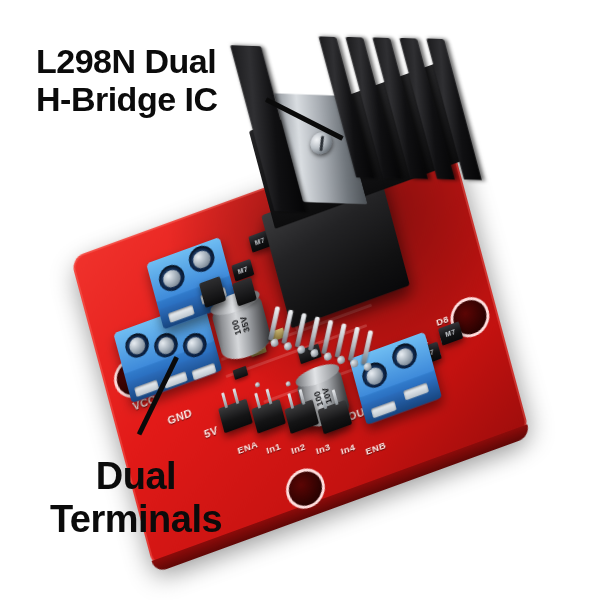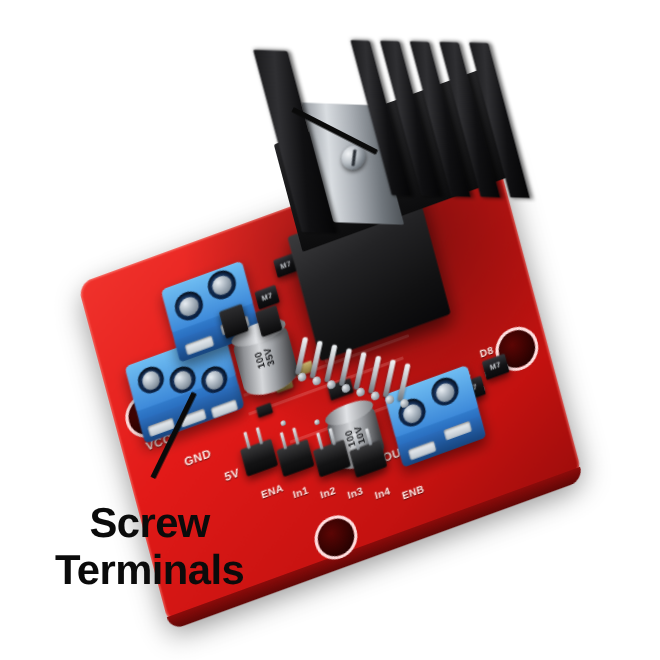--- a/index.html
+++ b/index.html
@@ -349,21 +349,23 @@
         <div class="fin" style="left:124px;top:6px;width:17px;height:150px;transform:skewY(22deg);"></div>
         <div class="fin" style="left:150px;top:16px;width:17px;height:150px;transform:skewY(22deg);"></div>
         <div class="fin" style="left:176px;top:26px;width:17px;height:150px;transform:skewY(22deg);"></div>
         <div class="fin" style="left:202px;top:36px;width:17px;height:150px;transform:skewY(22deg);"></div>
         <div class="fin" style="left:10px;top:-24px;width:30px;height:176px;transform:skewY(22deg);"></div>
       </div>
 
     </div>
   </div>
 
+  <div class="anno" id="anno-top"><span>L298N Dual</span>
+<span>H-Bridge IC</span></div>
 
   <div class="leader" id="leader-top" style="left:266px;top:97px;width:86px;height:5px;transform:rotate(27deg);"></div>
 
-  <div class="anno" id="anno-bottom"><span>Screw</span>
+  <div class="anno" id="anno-bottom"><span>Dual</span>
 <span>Terminals</span></div>
 
   <div class="leader" id="leader-bottom" style="left:139px;top:432px;width:86px;height:5px;transform:rotate(-64deg);"></div>
 
 </div>
 
 </body></html>

